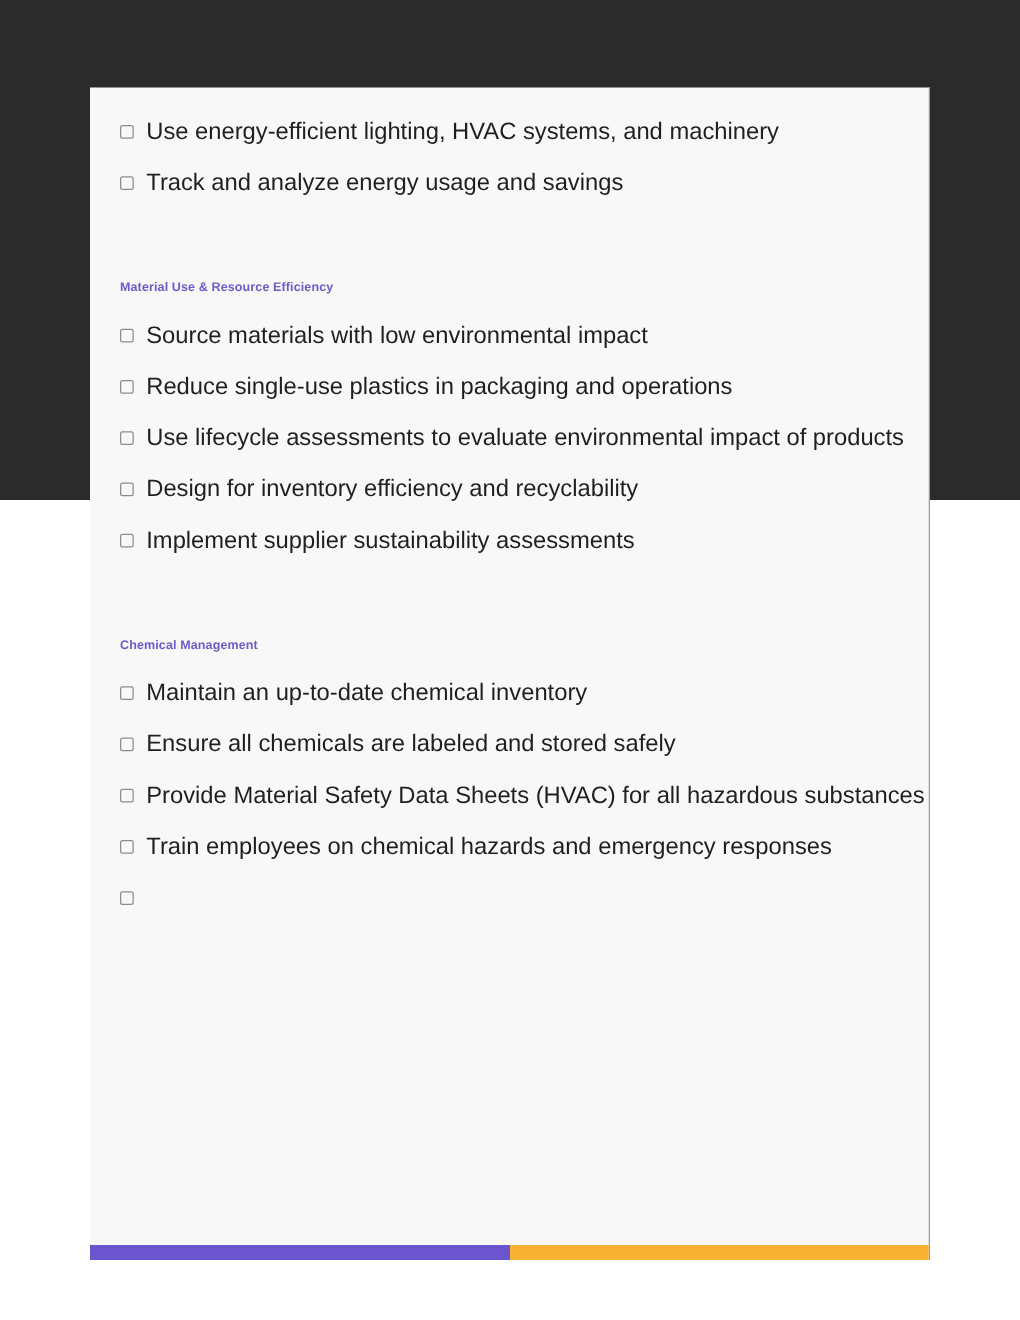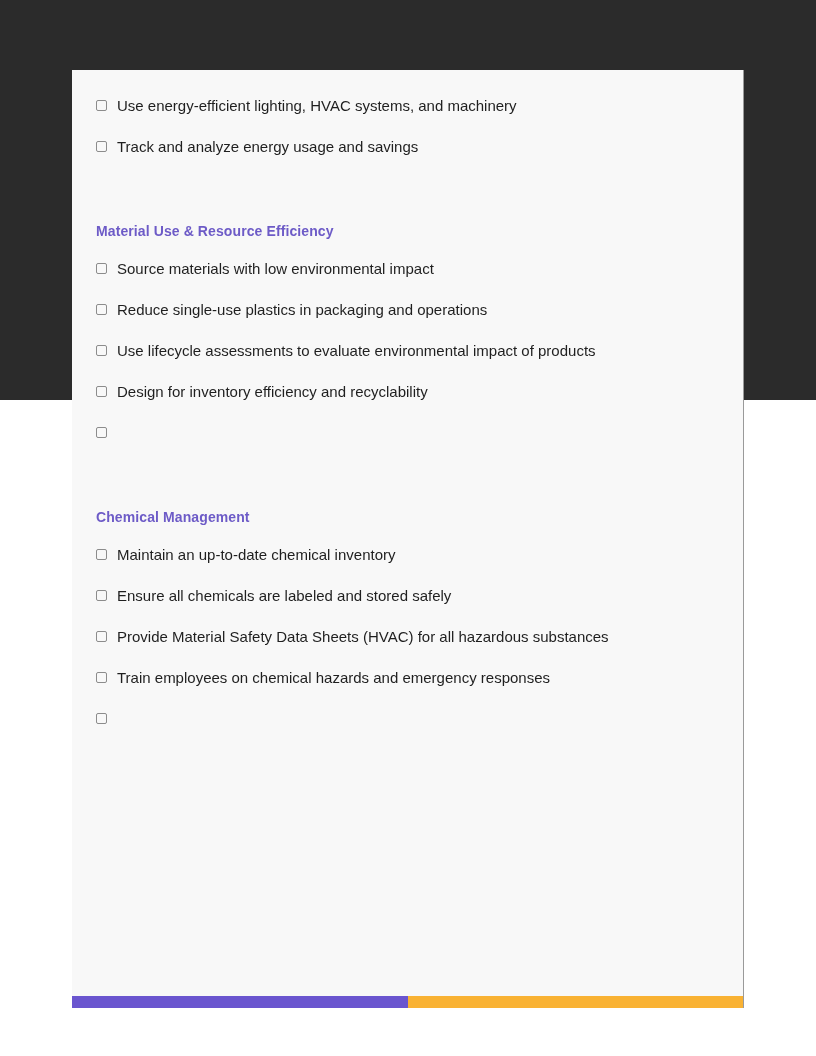--- a/index.html
+++ b/index.html
@@ -42,21 +42,21 @@
   #content {
     position: absolute;
     left: 0;
     top: 0;
     right: 0;
     padding: 26px 24px 0 24px;
   }
   .section { margin: 0; padding: 0; }
   .section-heading {
     color: #6d5bc7;
-    font-size: 14px;
+    font-size: 10px;
     font-weight: bold;
     letter-spacing: 0.1px;
     margin: 0;
     padding: 0;
     line-height: 20px;
   }
   .section + .section { margin-top: 0; }
   .gap-before-heading { height: 43px; }
   .gap-after-heading { height: 18px; }
   .check-item {
@@ -69,21 +69,21 @@
     flex: 0 0 auto;
     width: 11px;
     height: 11px;
     margin-top: 4px;
     margin-right: 10px;
     border: 1px solid #8c8c8c;
     border-radius: 2px;
     background: #f8f8f8;
   }
   .check-label {
-    font-size: 15px;
+    font-size: 19px;
     color: #1f1f1f;
     line-height: 20px;
     white-space: nowrap;
   }
   
   #footer-bars {
     position: absolute;
     left: 0;
     bottom: 0;
     width: 672px;
@@ -136,20 +136,21 @@
           <div class="check-item">
             <span class="check-box"></span>
             <span class="check-label">Use lifecycle assessments to evaluate environmental impact of products</span>
           </div>
           <div class="check-item">
             <span class="check-box"></span>
             <span class="check-label">Design for inventory efficiency and recyclability</span>
           </div>
           <div class="check-item">
             <span class="check-box"></span>
+            <span class="check-label">Implement supplier sustainability assessments</span>
           </div>
         </div>
         <div class="section">
           <div class="gap-before-heading"></div>
           <div class="section-heading">Chemical Management</div>
           <div class="gap-after-heading"></div>
           <div class="check-item">
             <span class="check-box"></span>
             <span class="check-label">Maintain an up-to-date chemical inventory</span>
           </div>

